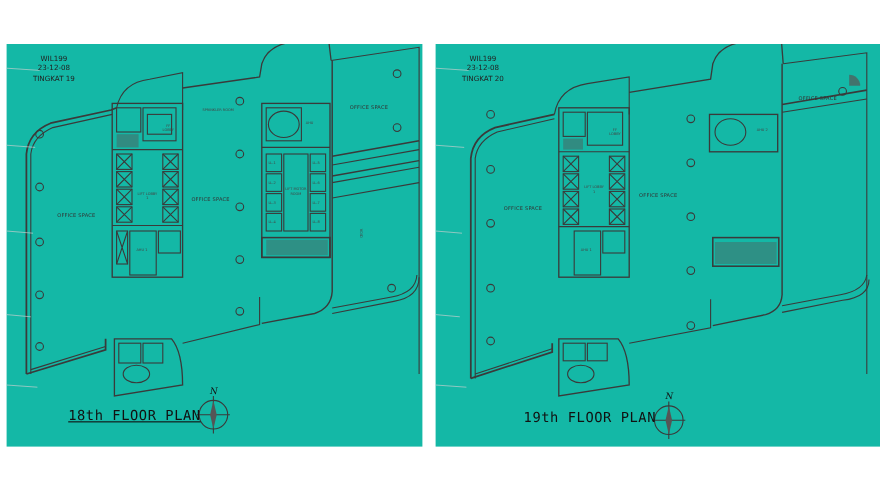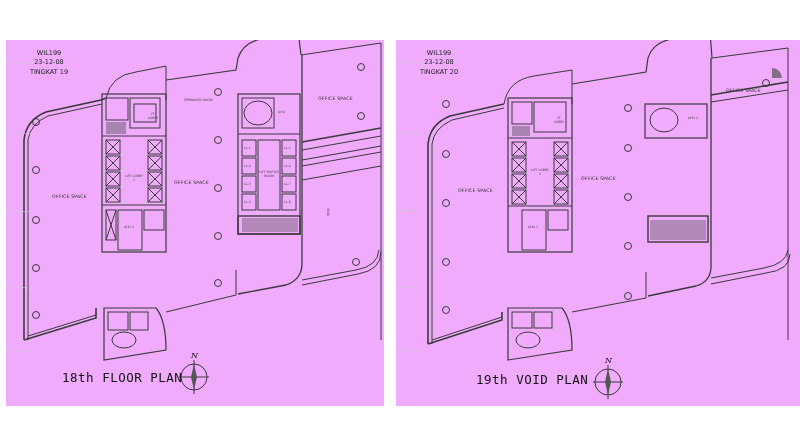--- a/index.html
+++ b/index.html
@@ -1,17 +1,17 @@
 <!DOCTYPE html>
 <html><head>
 <meta charset="utf-8">
 <style>
   html, body { margin: 0; padding: 0; background: #ffffff; }
   body { width: 800px; height: 447px; position: relative; overflow: hidden; font-family: "DejaVu Sans", sans-serif; }
-  .sheet { position: absolute; top: 40px; height: 366px; background: #f0abfc; overflow: hidden; }
+  .sheet { position: absolute; top: 40px; height: 366px; background: #14b8a6; overflow: hidden; }
   .sheet svg { position: absolute; left: 0; top: 0; }
   .hdr { position: absolute; font-family: "DejaVu Sans", sans-serif; font-size: 6.5px; color: #222; line-height: 10px; text-align: center; width: 70px; }
   .title { position: absolute; font-family: "DejaVu Sans Mono", monospace; font-size: 12.5px; color: #111; letter-spacing: 0.5px; white-space: nowrap; }
   .lbl { position: absolute; font-family: "DejaVu Sans", sans-serif; font-size: 4.6px; color: #333; white-space: nowrap; letter-spacing: 0.2px; }
   .tiny { position: absolute; font-family: "DejaVu Sans", sans-serif; font-size: 3.2px; color: #444; white-space: nowrap; text-align: center; }
   .north { position: absolute; font-family: "DejaVu Serif", serif; font-style: italic; font-size: 8px; color: #111; }
 </style>
 </head>
 <body>
 
@@ -136,21 +136,21 @@
 
   <div class="tiny" style="left:238px; top:106px;">LL-1</div>
   <div class="tiny" style="left:238px; top:124px;">LL-2</div>
   <div class="tiny" style="left:238px; top:142px;">LL-3</div>
   <div class="tiny" style="left:238px; top:160px;">LL-4</div>
   <div class="tiny" style="left:278px; top:106px;">LL-5</div>
   <div class="tiny" style="left:278px; top:124px;">LL-6</div>
   <div class="tiny" style="left:278px; top:142px;">LL-7</div>
   <div class="tiny" style="left:278px; top:160px;">LL-8</div>
 
-  <div class="title" style="left:56px; top:330px;">18th FLOOR PLAN</div>
+  <div class="title" style="left:56px; top:330px;text-decoration:underline;">18th FLOOR PLAN</div>
   <div class="north" style="left:185px; top:311px;">N</div>
 </div>
 
 <div class="sheet" style="left:396px; width:404px;">
   <svg width="404" height="366" viewBox="0 0 404 366">
     <g fill="none" stroke="#3a3a3a" stroke-width="1">
       <path d="M32 304 L32 104 Q34 84 54 76 L108 64" stroke-width="1.6"></path>
       <path d="M36 304 L36 104 Q38 88 56 80 L108 68"></path>
       <path d="M108 64 Q112 40 138 36 L176 30 L176 64"></path>
       <path d="M176 44 L250 32 L252 18 Q258 0 282 -2 L314 -8 L316 18" stroke-width="1.2"></path>
@@ -234,15 +234,15 @@
   <div class="hdr" style="left:8px; top:27px;">TINGKAT 20</div>
 
   <div class="lbl" style="left:62px; top:148px;">OFFICE SPACE</div>
   <div class="lbl" style="left:185px; top:136px;">OFFICE SPACE</div>
   <div class="lbl" style="left:330px; top:48px;">OFFICE SPACE</div>
   <div class="tiny" style="left:134px; top:128px; width:20px; white-space:normal;">LIFT LOBBY 1</div>
   <div class="tiny" style="left:156px; top:76px; width:14px; white-space:normal;">FF LOBBY</div>
   <div class="tiny" style="left:290px; top:76px; width:14px; white-space:normal;">AHU 2</div>
   <div class="tiny" style="left:130px; top:185px; width:14px; white-space:normal;">AHU 1</div>
 
-  <div class="title" style="left:80px; top:332px;">19th VOID PLAN</div>
+  <div class="title" style="left:80px; top:332px;">19th FLOOR PLAN</div>
   <div class="north" style="left:209px; top:316px;">N</div>
 </div>
 
 </body></html>

